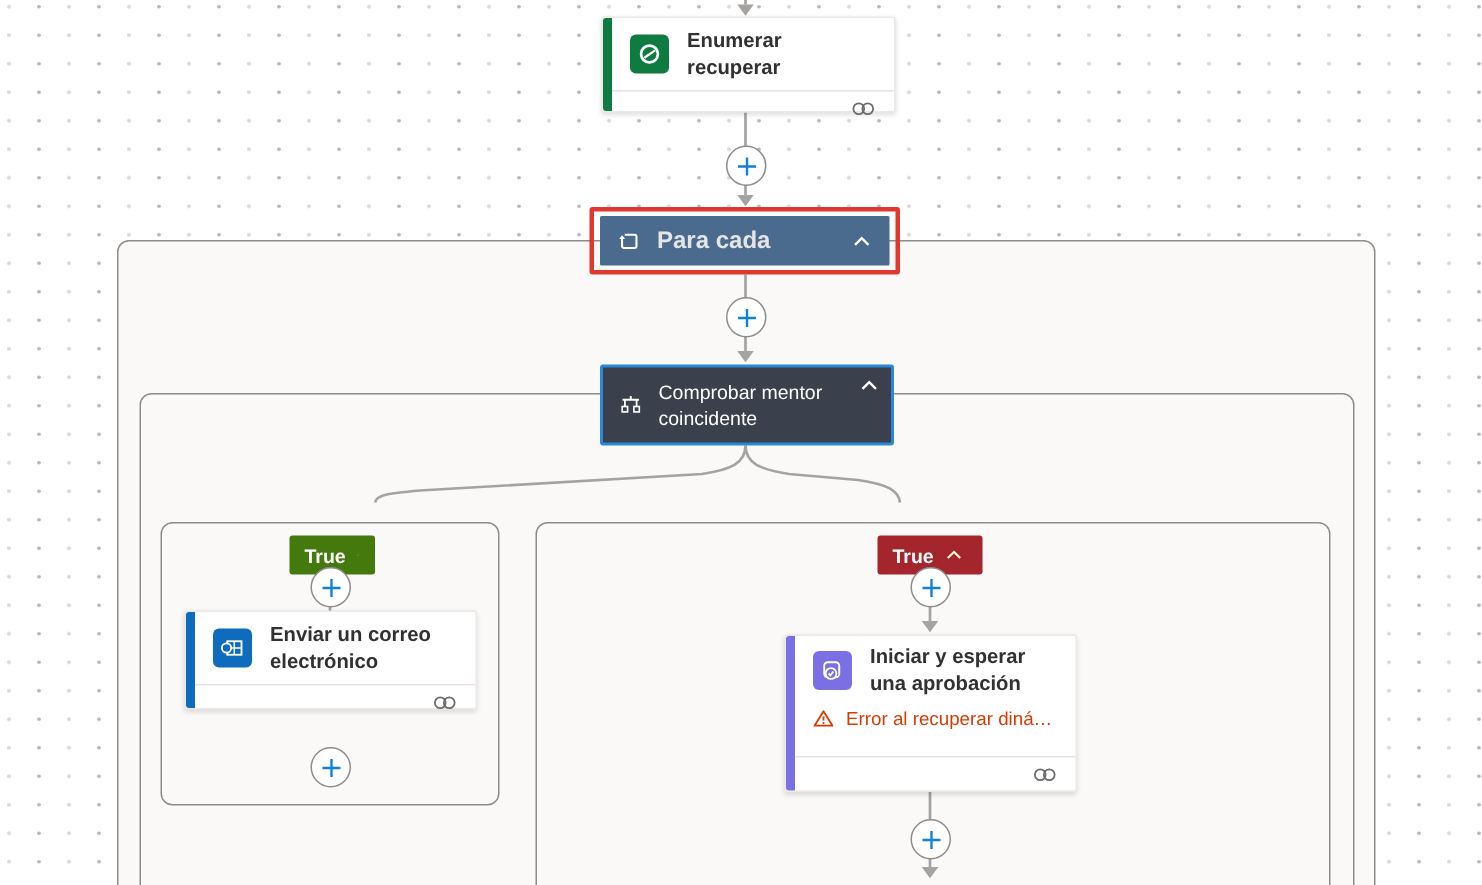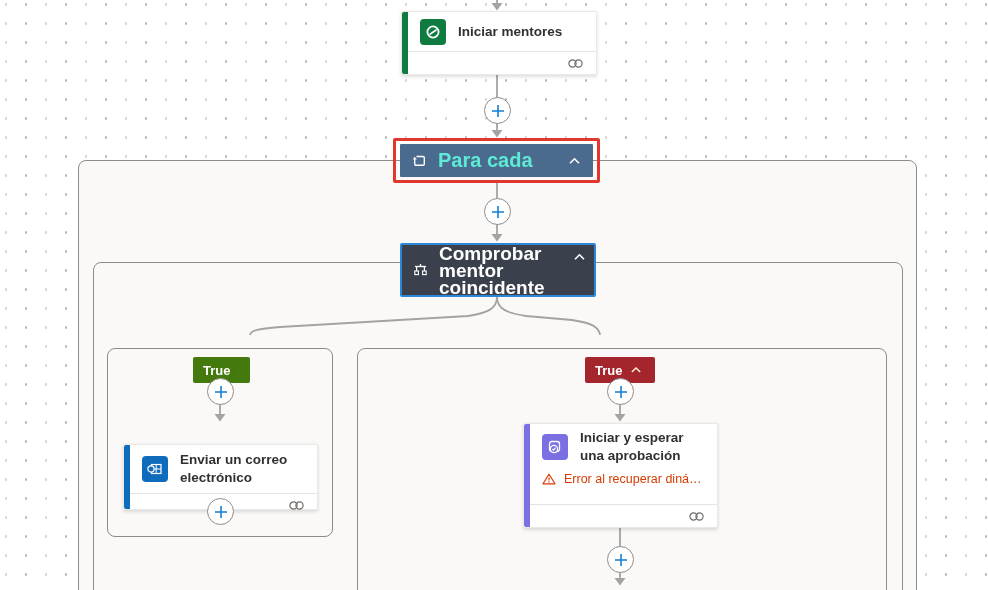--- a/index.html
+++ b/index.html
@@ -45,31 +45,31 @@
   }
   .error-text {
     font-size:12.5px; color:#d83b01; white-space:nowrap;
     overflow:hidden; text-overflow:ellipsis;
   }
 
   .selection-wrap {
     position:absolute; border:3px solid #e0382e; border-radius:2px; padding:3px 4px;
   }
   .scope-header {
-    width:100%; height:100%; background:#4a6b8e; color:#5eead4;
+    width:100%; height:100%; background:#4a6b8e; color:#e5e5e5;
     display:flex; align-items:center; gap:11px; padding:0 12px;
-    font-size:20px; font-weight:bold; border-radius:1px;
+    font-size:16px; font-weight:bold; border-radius:1px;
   }
   .scope-header .chev { margin-left:auto; }
 
   .condition-node {
     position:absolute; background:#3a414d; border:2px solid #2b88d8; border-radius:2px;
     color:#fff; display:flex; align-items:center; gap:10px; padding:4px 8px 4px 10px;
   }
-  .condition-title { font-size:19px; font-weight:bold; line-height:17px; }
+  .condition-title { font-size:13px; font-weight:normal; line-height:17px; }
   .condition-node .chev { align-self:flex-start; margin-left:auto; margin-top:4px; }
 
   .branch-label {
     position:absolute; height:26px; display:inline-flex; align-items:center;
     gap:8px; padding:0 10px; border-radius:2px; color:#fff;
     font-size:13px; font-weight:bold;margin-top:24px;
   }
 
   .plus-btn {
     position:absolute; width:27px; height:27px; border-radius:50%;
@@ -110,21 +110,21 @@
 
   <div class="card" style="left:401px; top:11px; width:196px; height:64px;">
     <span class="accent" style="background:#0e7c41;"></span>
     <div class="card-title-row">
       <span class="card-icon" style="background:#0e7c41;">
         <svg width="18" height="18" viewBox="0 0 18 18">
           <circle cx="9" cy="9" r="5.6" stroke="#fff" stroke-width="1.8" fill="none"></circle>
           <path d="M5.6 11.6 C8 9.4 10 8.8 12.6 6.6" stroke="#fff" stroke-width="1.5" fill="none"></path>
         </svg>
       </span>
-      <span class="card-title">Iniciar mentores</span>
+      <span class="card-title">Enumerar recuperar</span>
     </div>
     <div class="card-footer">
       <svg width="17" height="11" viewBox="0 0 17 11">
         <circle cx="5.5" cy="5.5" r="3.6" stroke="#6e6c6a" stroke-width="1.2" fill="none"></circle>
         <circle cx="11.5" cy="5.5" r="3.6" stroke="#6e6c6a" stroke-width="1.2" fill="none"></circle>
       </svg>
     </div>
   </div>
 
   <div class="selection-wrap" style="left:393px; top:138px; width:207px; height:45px;">
@@ -161,21 +161,21 @@
       <path d="M2 6.2 L6.5 1.8 L11 6.2" stroke="#fdfbe2" stroke-width="1.6" fill="none"></path>
     </svg>
   </div>
   <div class="branch-label" style="left:585px; top:333px; width:70px; background:#a4262c;">
     <span>True</span>
     <svg width="12" height="8" viewBox="0 0 13 8">
       <path d="M2 6.2 L6.5 1.8 L11 6.2" stroke="#fdf3d8" stroke-width="1.6" fill="none"></path>
     </svg>
   </div>
 
-  <div class="card" style="left:123px; top:444px; width:195px; height:66px;">
+  <div class="card" style="left:123px; top:407px; width:195px; height:66px;">
     <span class="accent" style="background:#0f6cbd;"></span>
     <div class="card-title-row">
       <span class="card-icon" style="background:#0f6cbd;">
         <svg width="18" height="18" viewBox="0 0 18 18">
           <rect x="5.5" y="4.5" width="9.5" height="9" stroke="#fff" stroke-width="1.2" fill="none"></rect>
           <path d="M10.2 4.5 V13.5 M5.5 9 H15" stroke="#fff" stroke-width="1"></path>
           <circle cx="5" cy="9" r="3.1" fill="#0f6cbd" stroke="#fff" stroke-width="1.2"></circle>
         </svg>
       </span>
       <span class="card-title" style="width:118px;">Enviar un correo electrónico</span>

